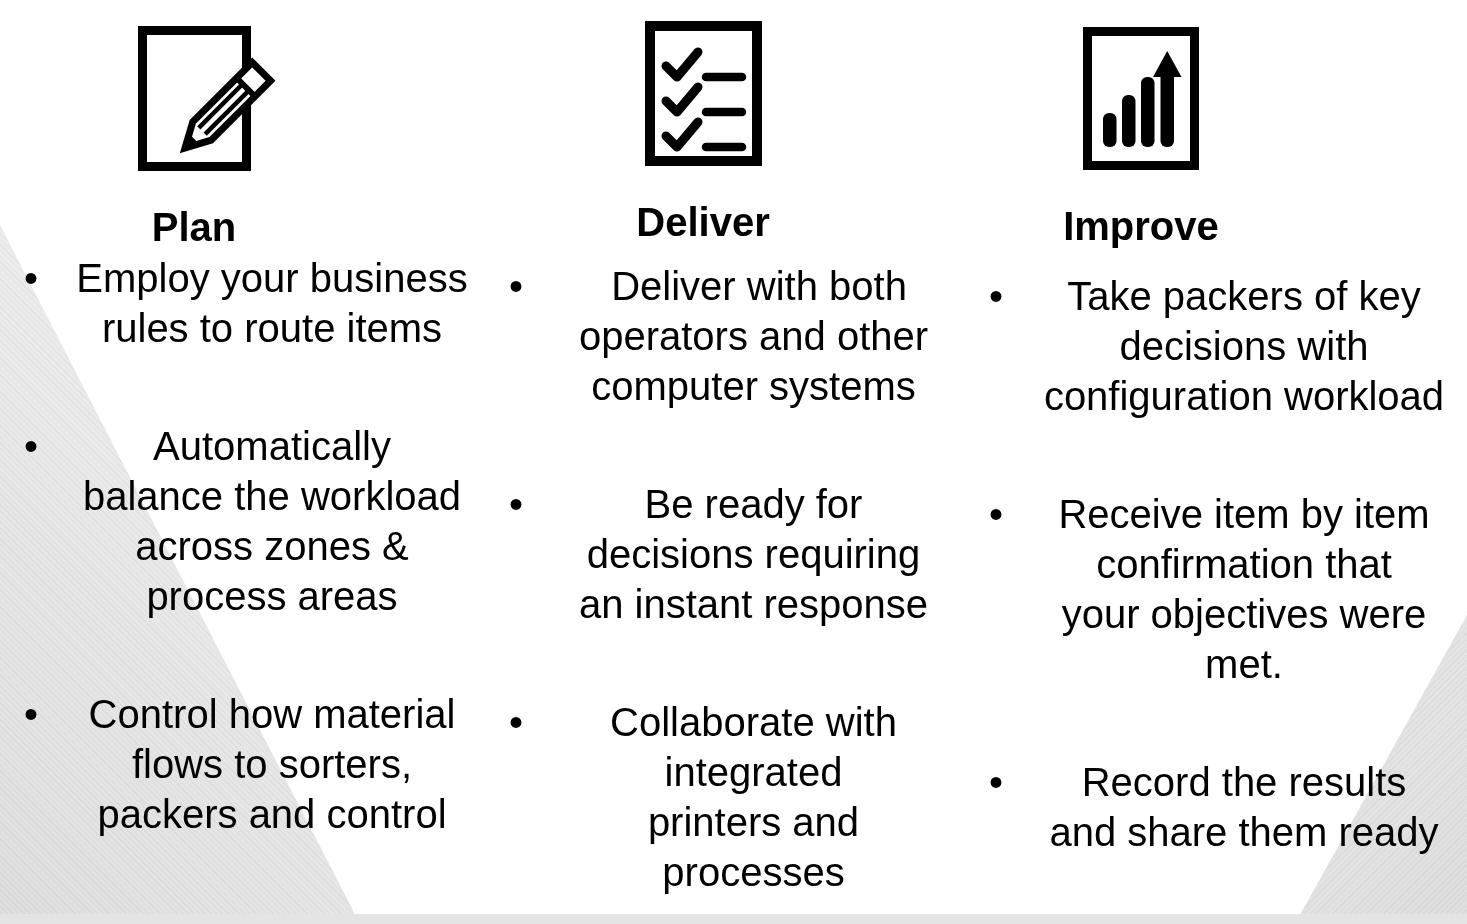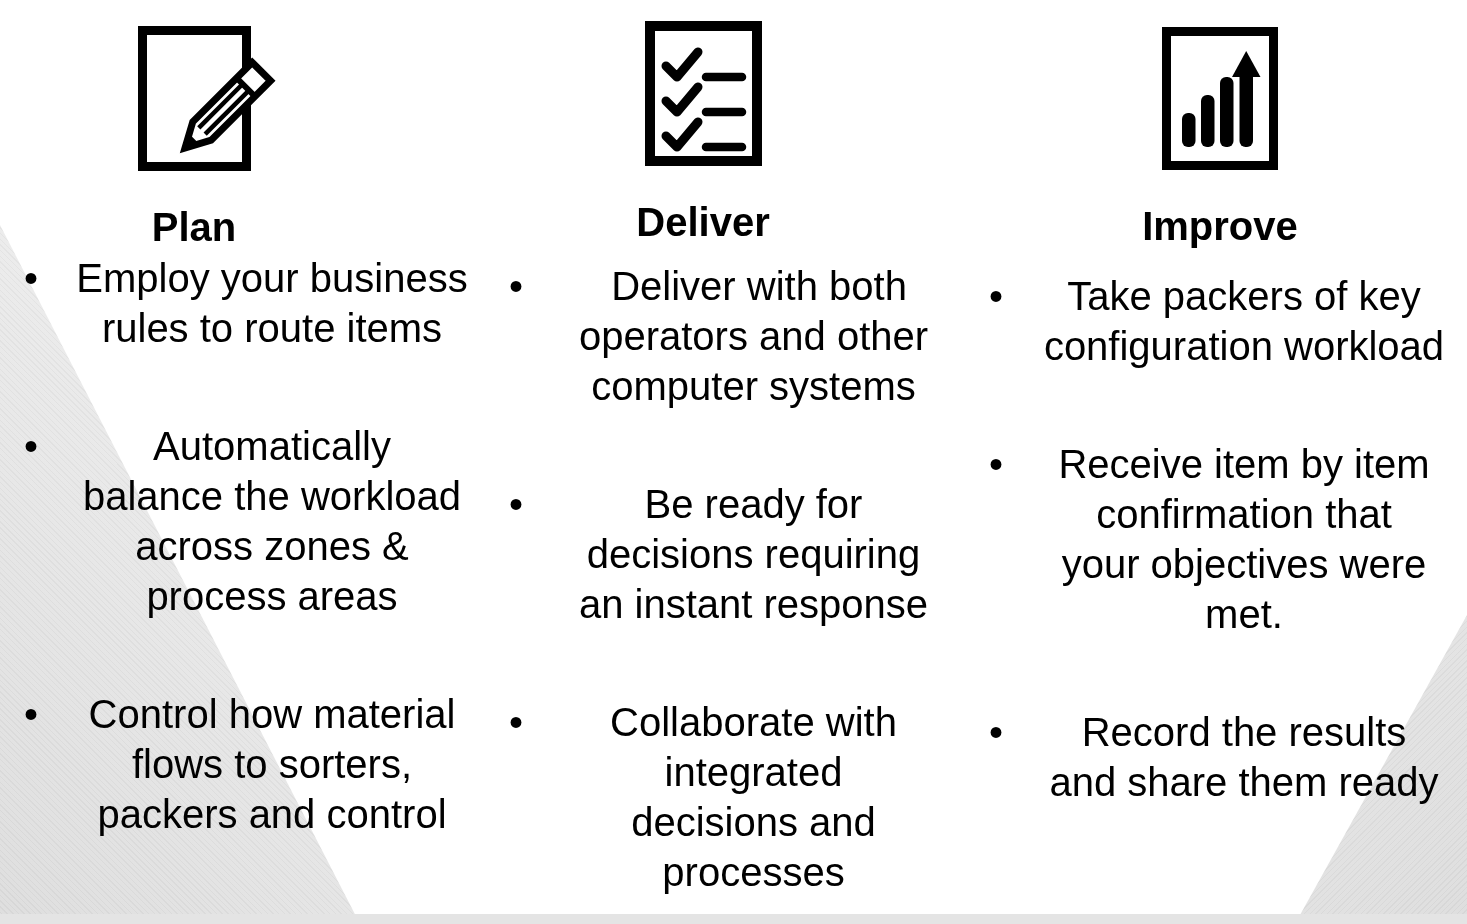--- a/index.html
+++ b/index.html
@@ -36,21 +36,21 @@
   }
   .header .icon{display:block;line-height:0;}
   .header svg{overflow:visible;display:block;}
   .col-title{
     margin-top:36px;
     font-size:40px;font-weight:bold;line-height:40px;
     letter-spacing:0px;color:#000;text-align:center;
   }
   .hdr-plan{left:74px;top:26px;}
   .hdr-deliver{left:583px;top:21px;}
-  .hdr-improve{left:1100px;top:27px;}
+  .hdr-improve{left:1021px;top:27px;}
   
   .list{position:absolute;margin:0;padding:0;list-style:none;}
   .list-plan{left:20px;top:253px;width:452px;}
   .list-deliver{left:505px;top:261px;width:445px;}
   .list-improve{left:985px;top:271px;width:460px;}
   .list li{
     display:grid;grid-template-columns:52px 1fr;
     margin:0 0 68px 0;
   }
   .list-improve li{grid-template-columns:58px 1fr;}
@@ -156,31 +156,32 @@
         <span class="line">Be ready for</span>
         <span class="line">decisions requiring</span>
         <span class="line">an instant response</span>
       </span>
     </li>
     <li>
       <span class="dot">•</span>
       <span class="txt">
         <span class="line">Collaborate with</span>
         <span class="line">integrated</span>
-        <span class="line">decisions and</span>
+        <span class="line">printers and</span>
         <span class="line">processes</span>
       </span>
     </li>
   </ul>
 
   <ul class="list list-improve">
     <li>
       <span class="dot">•</span>
       <span class="txt">
         <span class="line">Take packers of key</span>
+        <span class="line">decisions with</span>
         <span class="line">configuration workload</span>
       </span>
     </li>
     <li>
       <span class="dot">•</span>
       <span class="txt">
         <span class="line">Receive item by item</span>
         <span class="line">confirmation that</span>
         <span class="line">your objectives were</span>
         <span class="line">met.</span>

